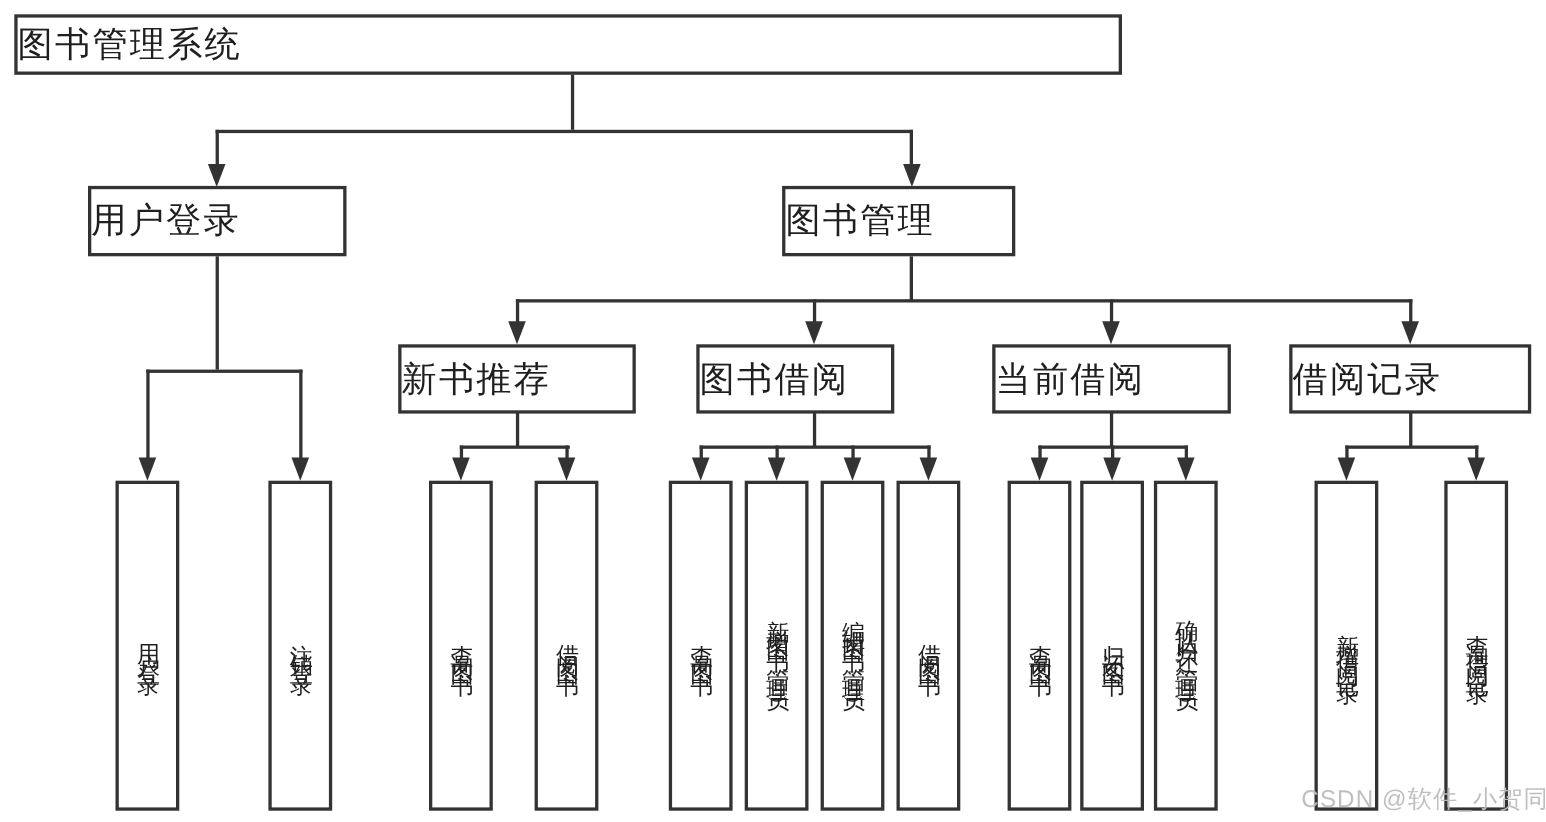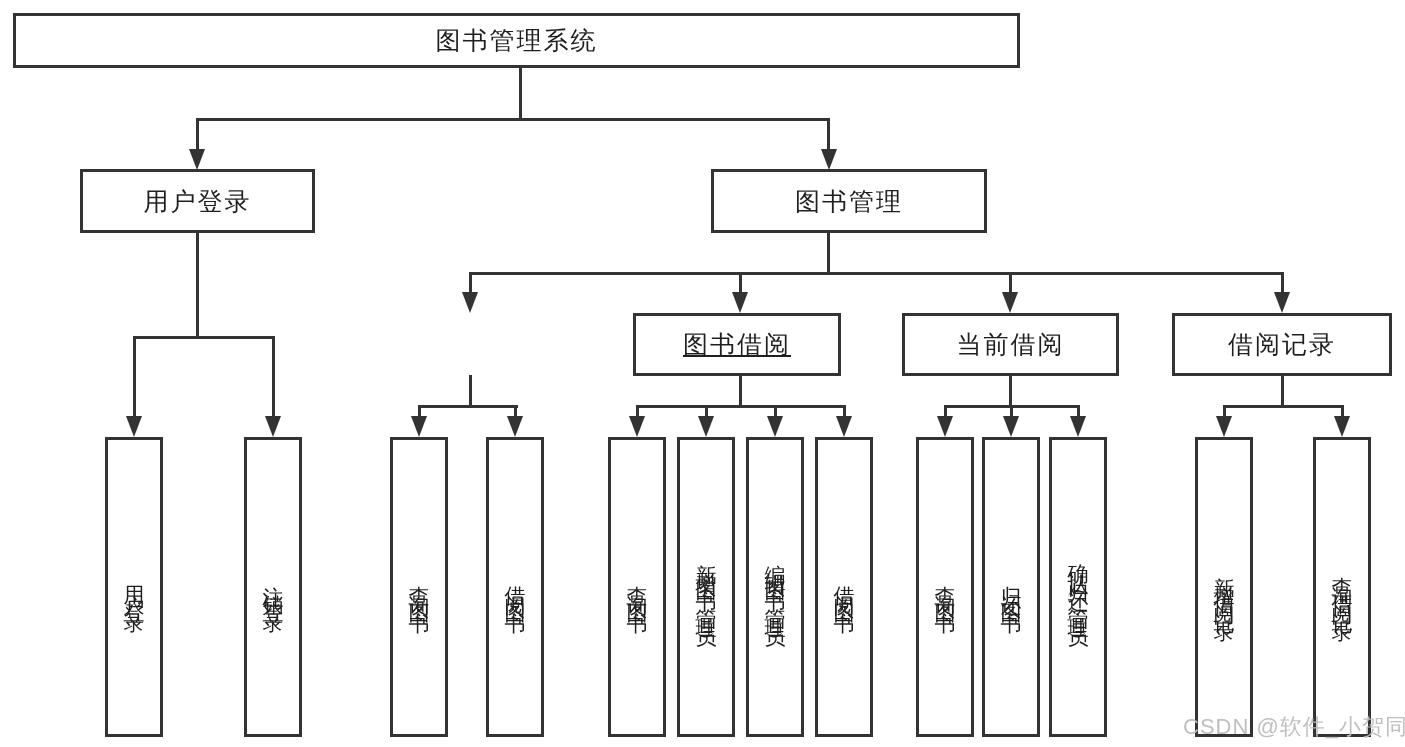--- a/index.html
+++ b/index.html
@@ -11,22 +11,22 @@
     font-family: "Liberation Sans", sans-serif;
     overflow: hidden;
   }
   .box {
     position: absolute;
     box-sizing: border-box;
     border: 3px solid #333333;
     background: #ffffff;
     display: flex;
     align-items: center;
-    justify-content: center;
-    font-size: 25px;
+    justify-content: flex-start;
+    font-size: 32px;
     letter-spacing: 2px;
     color: #1f1f1f;
     white-space: nowrap;
   }
   .vbox {
     position: absolute;
     box-sizing: border-box;
     border: 3px solid #333333;
     background: #ffffff;
     display: flex;
@@ -73,21 +73,21 @@
   <div class="line" style="left:519px; top:68px; width:3px; height:50px;"></div>
   <div class="line" style="left:196px; top:118px; width:634px; height:3px;"></div>
   <div class="line" style="left:196px; top:118px; width:3px; height:34px;"></div>
   <div class="arrowhead" style="left:189px; top:149px;"></div>
   <div class="line" style="left:827px; top:118px; width:3px; height:34px;"></div>
   <div class="arrowhead" style="left:821px; top:149px;"></div>
 
   <div class="box" style="left:80px; top:169px; width:235px; height:64px;">
     <span>用户登录</span>
   </div>
-  <div class="box" style="left:711px; top:169px; width:276px; height:64px;">
+  <div class="box" style="left:711px; top:169px; width:212px; height:64px;">
     <span>图书管理</span>
   </div>
 
   <div class="line" style="left:196px; top:233px; width:3px; height:103px;"></div>
   <div class="line" style="left:133px; top:336px; width:142px; height:3px;"></div>
   <div class="line" style="left:133px; top:336px; width:3px; height:81px;"></div>
   <div class="arrowhead" style="left:126px; top:416px;"></div>
   <div class="line" style="left:272px; top:336px; width:3px; height:81px;"></div>
   <div class="arrowhead" style="left:265px; top:416px;"></div>
 
@@ -102,21 +102,24 @@
   <div class="line" style="left:469px; top:272px; width:815px; height:3px;"></div>
   <div class="line" style="left:469px; top:272px; width:3px; height:21px;"></div>
   <div class="arrowhead" style="left:462px; top:292px;"></div>
   <div class="line" style="left:739px; top:272px; width:3px; height:21px;"></div>
   <div class="arrowhead" style="left:732px; top:292px;"></div>
   <div class="line" style="left:1009px; top:272px; width:3px; height:21px;"></div>
   <div class="arrowhead" style="left:1002px; top:292px;"></div>
   <div class="line" style="left:1281px; top:272px; width:3px; height:21px;"></div>
   <div class="arrowhead" style="left:1274px; top:292px;"></div>
 
-  <div class="box" style="left:633px; top:313px; width:208px; height:63px;text-decoration:underline;">
+  <div class="box" style="left:362px; top:313px; width:216px; height:63px;">
+    <span>新书推荐</span>
+  </div>
+  <div class="box" style="left:633px; top:313px; width:180px; height:63px;">
     <span>图书借阅</span>
   </div>
   <div class="box" style="left:1172px; top:313px; width:220px; height:63px;">
     <span>借阅记录</span>
   </div>
   <div class="box" style="left:902px; top:313px; width:217px; height:63px;">
     <span>当前借阅</span>
   </div>
 
   <div class="line" style="left:469px; top:375px; width:3px; height:31px;"></div>

